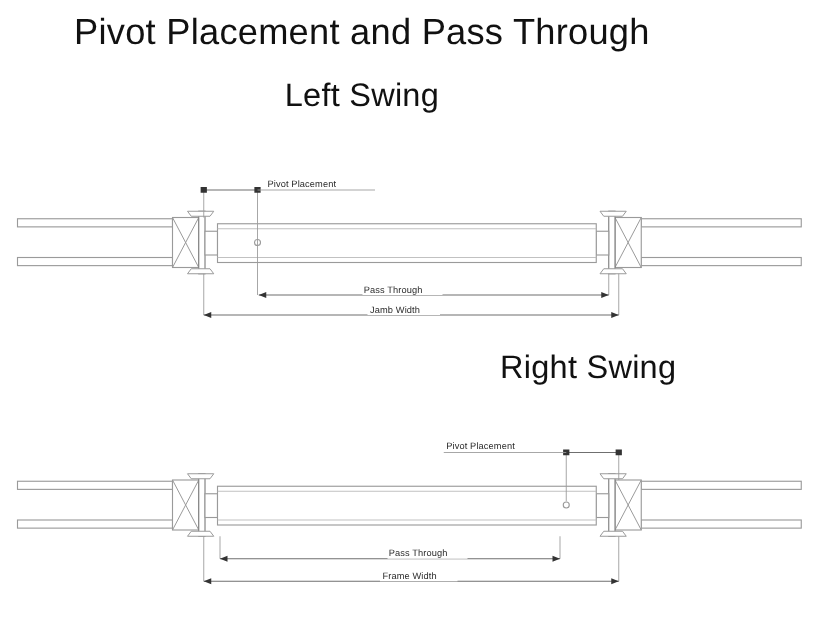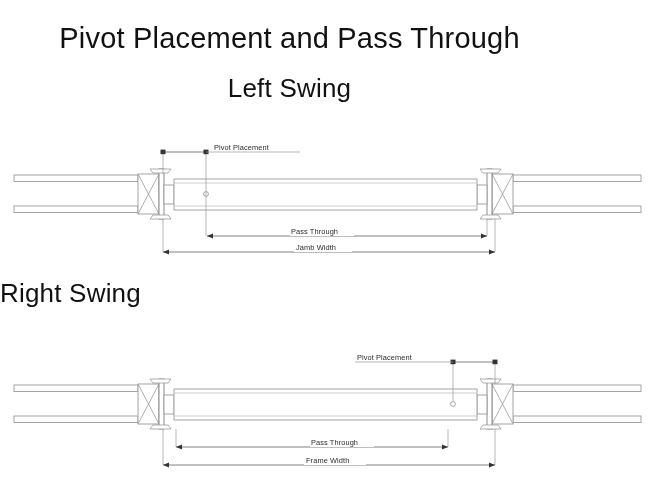--- a/index.html
+++ b/index.html
@@ -18,21 +18,21 @@
   }
   .page {
     position: relative;
     width: 655px;
     height: 495px;
     background: #ffffff;
   }
   .title-block {
     position: absolute;
     left: 0;
-    top: 12px;
+    top: 0;
     width: 579px;
     text-align: center;
   }
   .title-main {
     font-size: 29px;
     font-weight: 300;
     letter-spacing: 0.2px;
     line-height: 1.0;
     margin-top: 12px;
     color: #111111;
@@ -43,21 +43,21 @@
     letter-spacing: 0.2px;
     line-height: 1.0;
     margin-top: 22px;
     color: #111111;
     text-align: center;
   }
   .heading-mid {
     position: absolute;
     left: 0;
     width: 541px;
-    text-align: left;
+    text-align: right;
     font-size: 26px;
     font-weight: 300;
     letter-spacing: 0.2px;
     color: #111111;
   }
   .drawing {
     position: absolute;
     left: 0;
   }
   svg {

